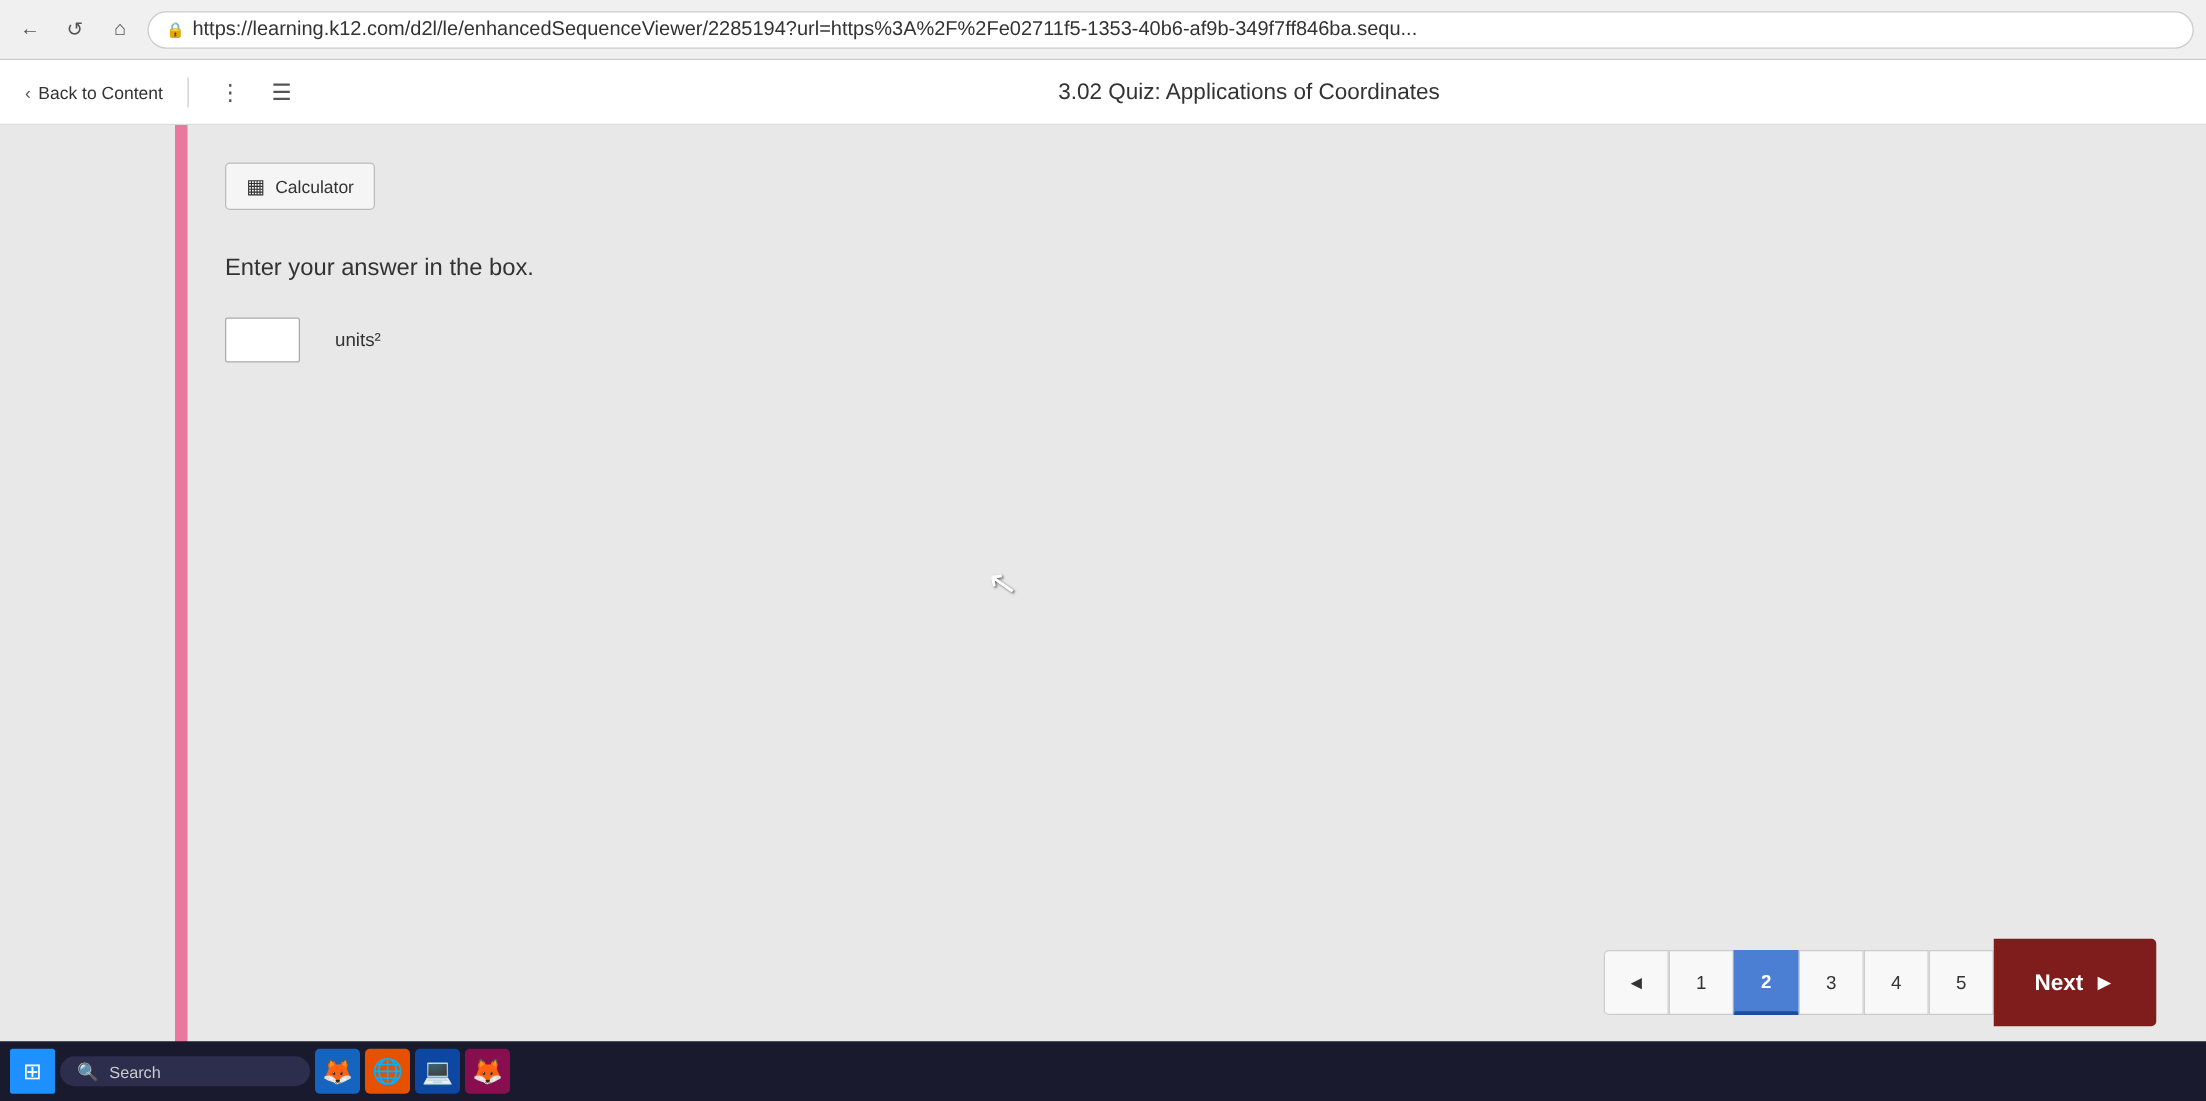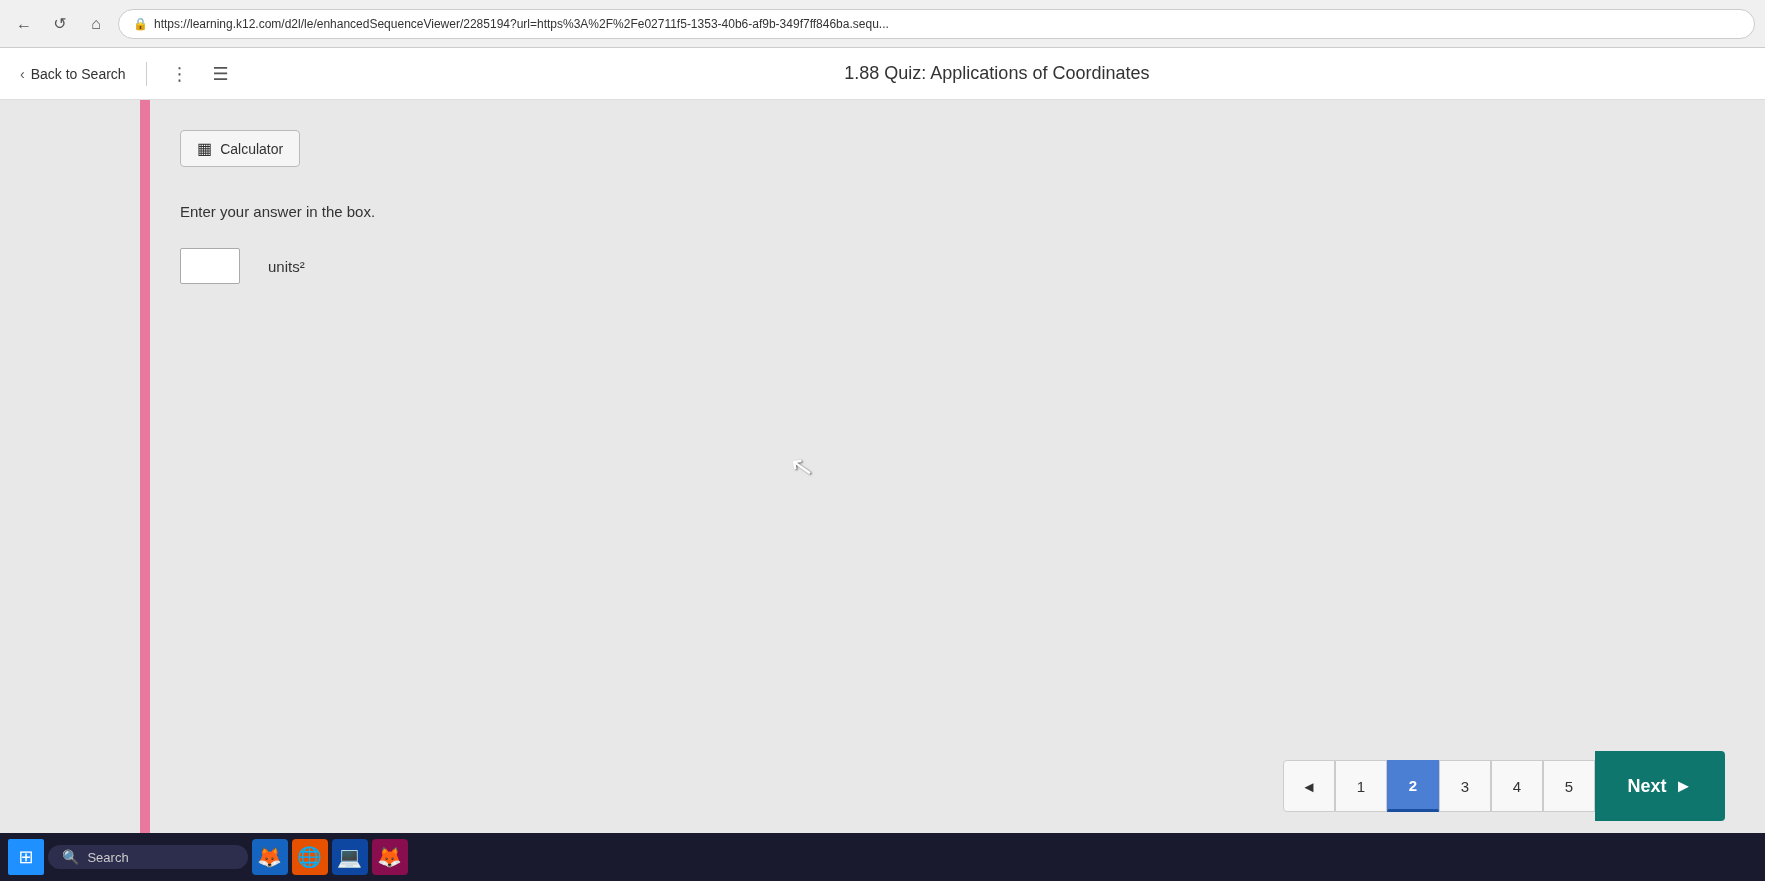--- a/index.html
+++ b/index.html
@@ -168,21 +168,21 @@
       line-height: 1.6;
     }
 
     .math-text {
       font-style: italic;
       font-family: Georgia, serif;
     }
 
     
     .answer-instruction {
-      font-size: 15px;
+      font-size: 19px;
       color: #333;
       margin-bottom: 28px;
     }
 
     
     .answer-row {
       display: flex;
       align-items: center;
       gap: 28px;
       margin-bottom: 40px;
@@ -234,21 +234,21 @@
       border-bottom: 3px solid #1a4fa0;
     }
 
     .page-btn.prev-btn {
       border-radius: 4px 0 0 4px;
     }
 
     .next-big-btn {
       width: 130px;
       height: 70px;
-      background: #0f766e;
+      background: #7f1d1d;
       color: white;
       border: none;
       border-radius: 0 4px 4px 0;
       font-size: 18px;
       cursor: pointer;
       display: flex;
       align-items: center;
       justify-content: center;
       gap: 8px;
       font-weight: bold;
@@ -328,35 +328,35 @@
   </style>
 </head>
 <body>
 
 <div class="browser-chrome">
   <button class="browser-nav-btn">←</button>
   <button class="browser-nav-btn">↺</button>
   <button class="browser-nav-btn">⌂</button>
   <div class="browser-address-bar">
     <span class="lock-icon">🔒</span>
-    <span style="font-size:12px; color:#333; overflow:hidden; white-space:nowrap; text-overflow:ellipsis;">https://learning.k12.com/d2l/le/enhancedSequenceViewer/2285194?url=https%3A%2F%2Fe02711f5-1353-40b6-af9b-349f7ff846ba.sequ...</span>
+    <span style="font-size:16px; color:#333; overflow:hidden; white-space:nowrap; text-overflow:ellipsis;">https://learning.k12.com/d2l/le/enhancedSequenceViewer/2285194?url=https%3A%2F%2Fe02711f5-1353-40b6-af9b-349f7ff846ba.sequ...</span>
   </div>
 </div>
 
 <div class="page-wrapper">
 
   <div class="top-bar">
     <a class="back-to-content">
       <span class="back-chevron">‹</span>
-      <span>Back to Search</span>
+      <span>Back to Content</span>
     </a>
     <div class="divider-vert"></div>
     <span class="hamburger-menu">⋮</span>
     <span class="hamburger-menu">☰</span>
-    <div class="quiz-title">1.88 Quiz: Applications of Coordinates</div>
+    <div class="quiz-title">3.02 Quiz: Applications of Coordinates</div>
   </div>
 
   <div class="main-content">
 
     <div class="left-accent-bar"></div>
 
     <div class="content-area">
 
       
       <button class="calculator-btn">

